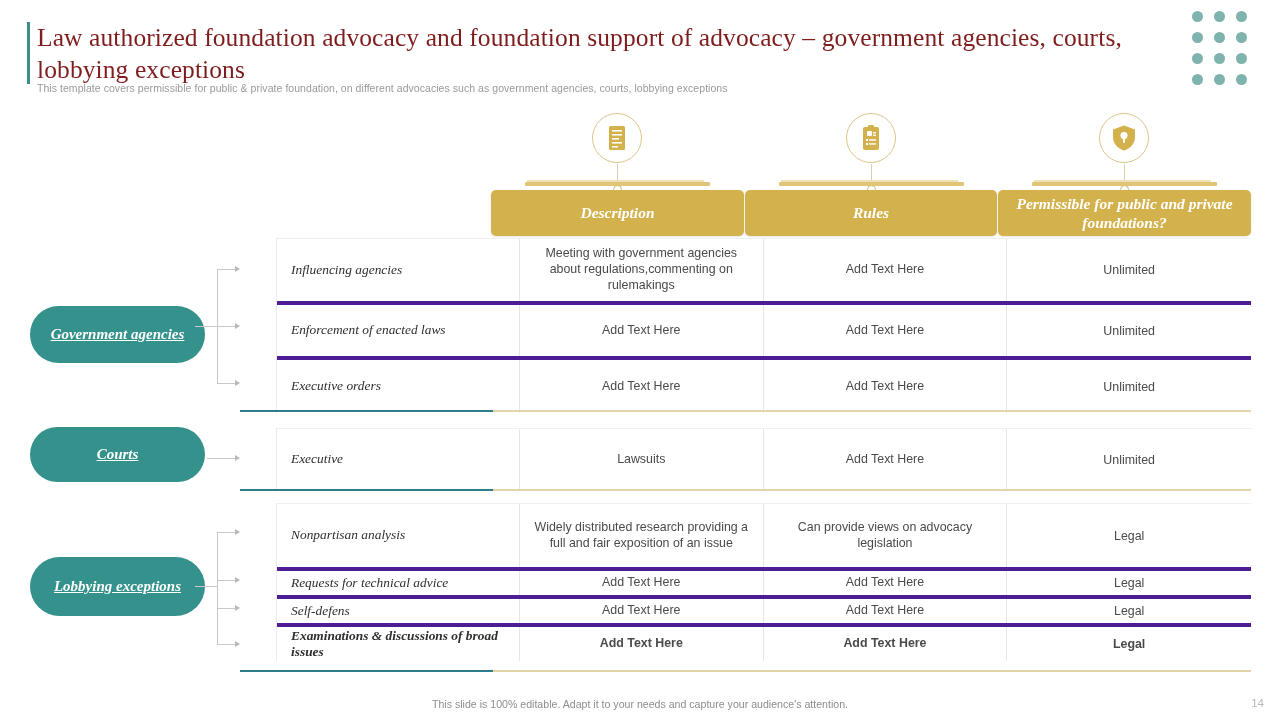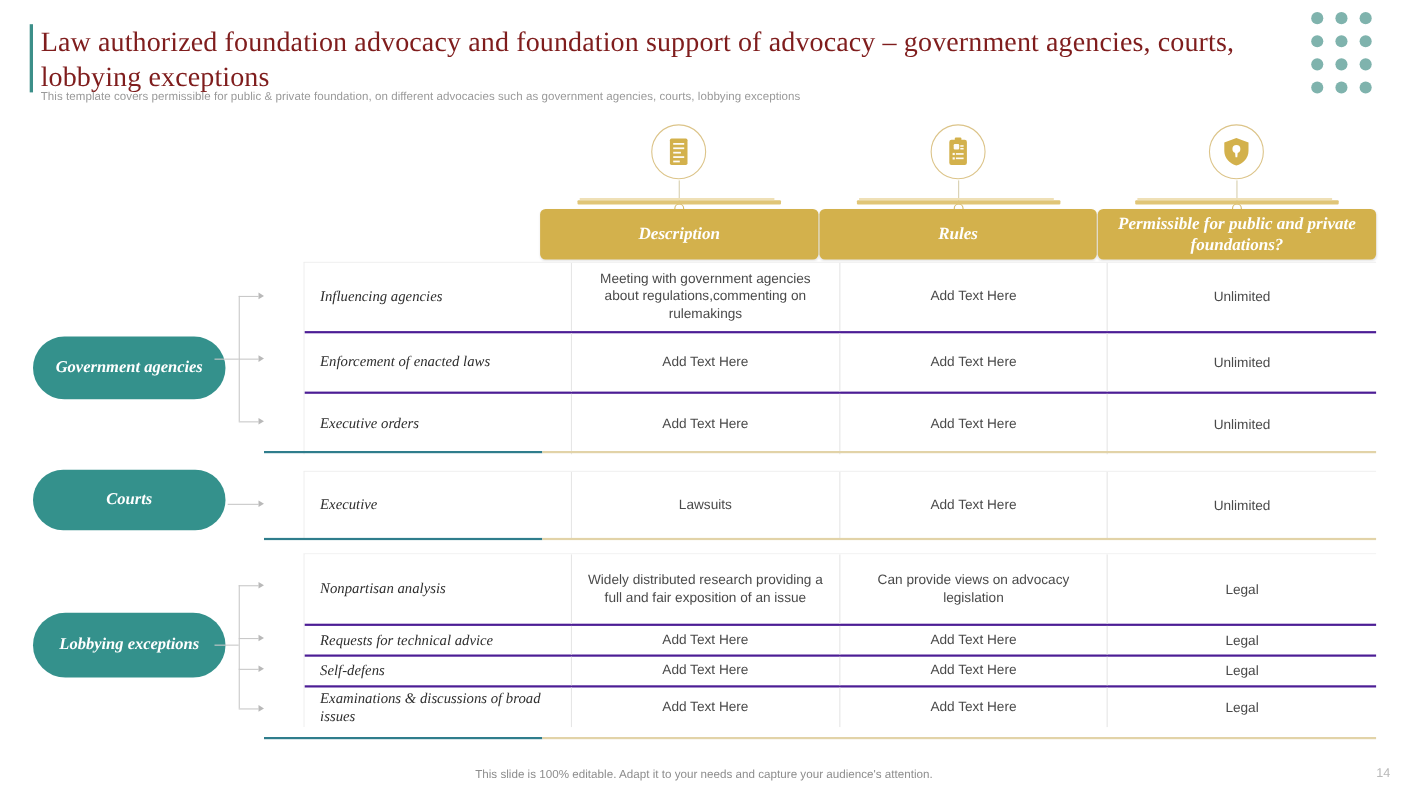--- a/index.html
+++ b/index.html
@@ -73,21 +73,21 @@
     box-shadow: 0 1px 2px rgba(0,0,0,.10);
   }
 
   
   .pill {
     position: absolute; left: 30px;
     background: #34918c; border-radius: 34px;
     display: flex; align-items: center; justify-content: center;
     color: #ffffff; font-family: "Liberation Serif", serif;
     font-style: italic; font-weight: 700; font-size: 15px;
-    text-align: center; line-height: 1.3; padding: 0 12px;
+    text-align: center; line-height: 1.3; padding: 0 12px; text-decoration: underline;
   }
 
   
   .conn { position: absolute; }
   .conn .vbar { position: absolute; width: 1px; background: #c9c9c9; left: 0; }
   .conn .hstub { position: absolute; height: 1px; background: #c9c9c9; }
   .arrow-head {
     position: absolute; width: 0; height: 0;
     border-top: 3.5px solid transparent; border-bottom: 3.5px solid transparent;
     border-left: 5px solid #b9b9b9;
@@ -102,21 +102,21 @@
     border-right: 1px solid #e6e6e6;
   }
   .cell.c0 {
     width: 252px; justify-content: flex-start;
     font-family: "Liberation Serif", serif; font-style: italic;
     font-size: 13.4px; color: #2e2e2e; padding-left: 14px; line-height: 1.22;
   }
   .cell.c1 { width: 253px; justify-content: center; text-align: center; line-height: 1.28; }
   .cell.c2 { width: 253px; justify-content: center; text-align: center; line-height: 1.28; }
   .cell.c3 { width: 253px; justify-content: center; text-align: center; border-right: none; }
-  .row + .row { border-top: 2px solid #4c1d95; }
+  .row + .row { border-top: 4px solid #4c1d95; }
   .grp-inner { border-left: 1px solid #ececec; border-top: 1px solid #f0f0f0; margin-left: 36px; }
 
   .grp-underline { position: absolute; left: 0; height: 1.6px; width: 1011px; }
   .ul-teal { position: absolute; left: 0; width: 253px; height: 1.6px; background: #2f7d8c; }
   .ul-tan  { position: absolute; left: 253px; width: 758px; height: 1.6px; background: #e2d3a8; }
 
   
   .footer {
     position: absolute; left: 0; top: 698px; width: 1280px;
     text-align: center; font-size: 10.6px; color: #8d8d8d;
@@ -306,21 +306,21 @@
           <div class="cell c1">Add Text Here</div>
           <div class="cell c2">Add Text Here</div>
           <div class="cell c3">Legal</div>
         </div>
         <div class="row" style="height: 28px;">
           <div class="cell c0">Self-defens</div>
           <div class="cell c1">Add Text Here</div>
           <div class="cell c2">Add Text Here</div>
           <div class="cell c3">Legal</div>
         </div>
-        <div class="row" style="height: 38px;">
+        <div class="row" style="height: 38px; font-weight: bold;">
           <div class="cell c0">Examinations &amp; discussions of broad issues</div>
           <div class="cell c1">Add Text Here</div>
           <div class="cell c2">Add Text Here</div>
           <div class="cell c3">Legal</div>
         </div>
       </div>
     <div class="grp-underline" style="top:167px;">
       <div class="ul-teal"></div>
         <div class="ul-tan"></div>
     </div>

